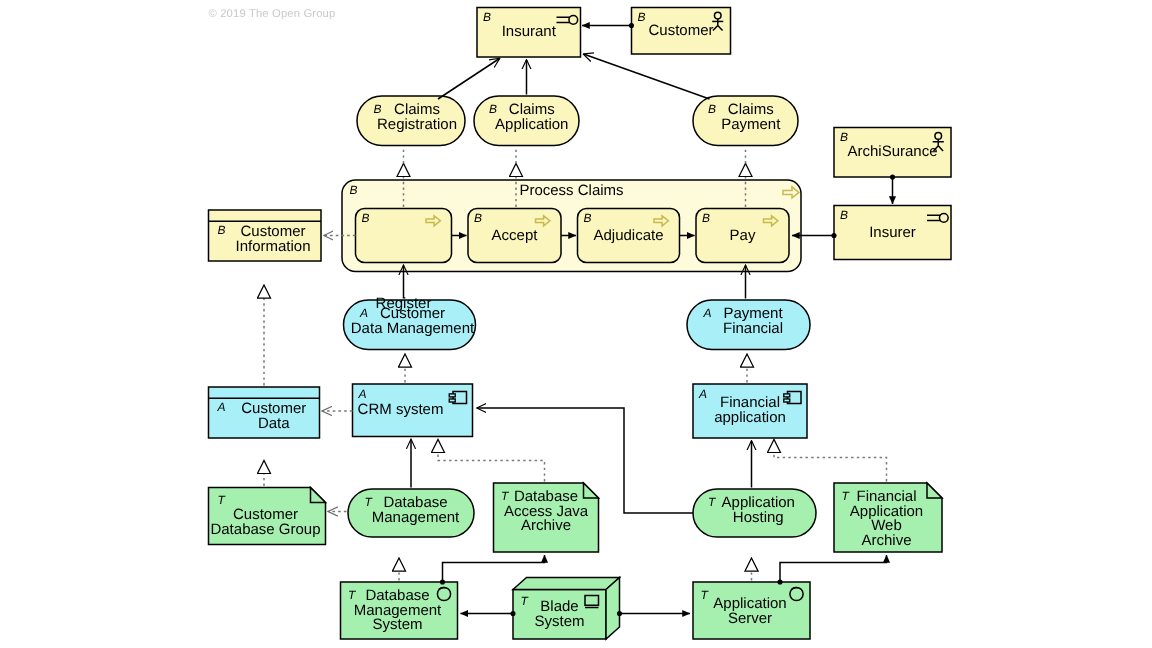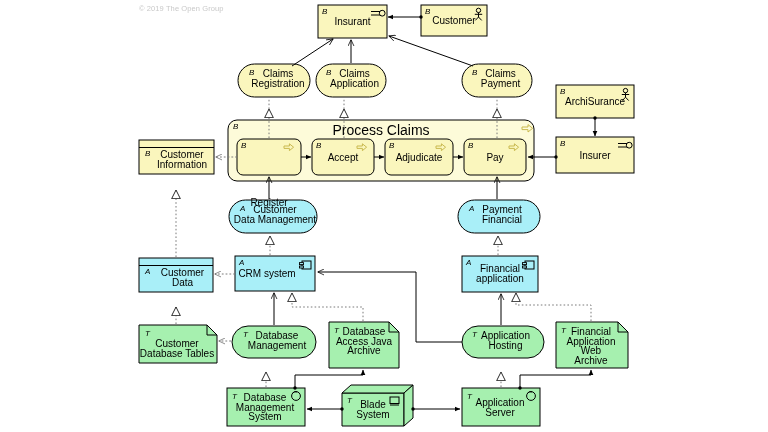--- a/index.html
+++ b/index.html
@@ -6,21 +6,21 @@
   body{width:768px;height:432px;overflow:hidden;
        font-family:"Liberation Sans",sans-serif;}
   #stage{position:relative;width:768px;height:432px;background:#ffffff;}
   #svgroot{position:absolute;left:0;top:0;width:768px;height:432px;}
   .copy{position:absolute;left:139px;top:4px;font-size:7.5px;color:#c9c9c9;
         letter-spacing:.1px;white-space:nowrap;}
   
   .lbl{position:absolute;text-align:center;font-size:10px;color:#000;
        line-height:9.5px;pointer-events:none;}
   .tmark{position:absolute;font-size:8px;font-style:italic;color:#000;}
-  .ctitle{position:absolute;font-size:14px;color:#000;}
+  .ctitle{position:absolute;font-size:10px;color:#000;}
 </style>
 </head>
 <body>
 
 <div id="stage">
 
   <div class="copy">© 2019 The Open Group</div>
 
   <svg id="svgroot" viewBox="0 0 768 432">
     <defs>
@@ -355,21 +355,21 @@
 
   <div class="tmark" style="left:466px;top:258px;">A</div>
   <div class="lbl" style="left:462px;top:264px;width:76px;">
     <div>Financial</div>
     <div>application</div>
   </div>
 
   <div class="tmark" style="left:145px;top:329px;">T</div>
   <div class="lbl" style="left:139px;top:339px;width:76px;">
     <div>Customer</div>
-    <div>Database Tables</div>
+    <div>Database Group</div>
   </div>
 
   <div class="tmark" style="left:243px;top:330px;">T</div>
   <div class="lbl" style="left:238px;top:331px;width:78px;">
     <div>Database</div>
     <div>Management</div>
   </div>
 
   <div class="tmark" style="left:334px;top:326px;">T</div>
   <div class="lbl" style="left:331px;top:327px;width:66px;">

